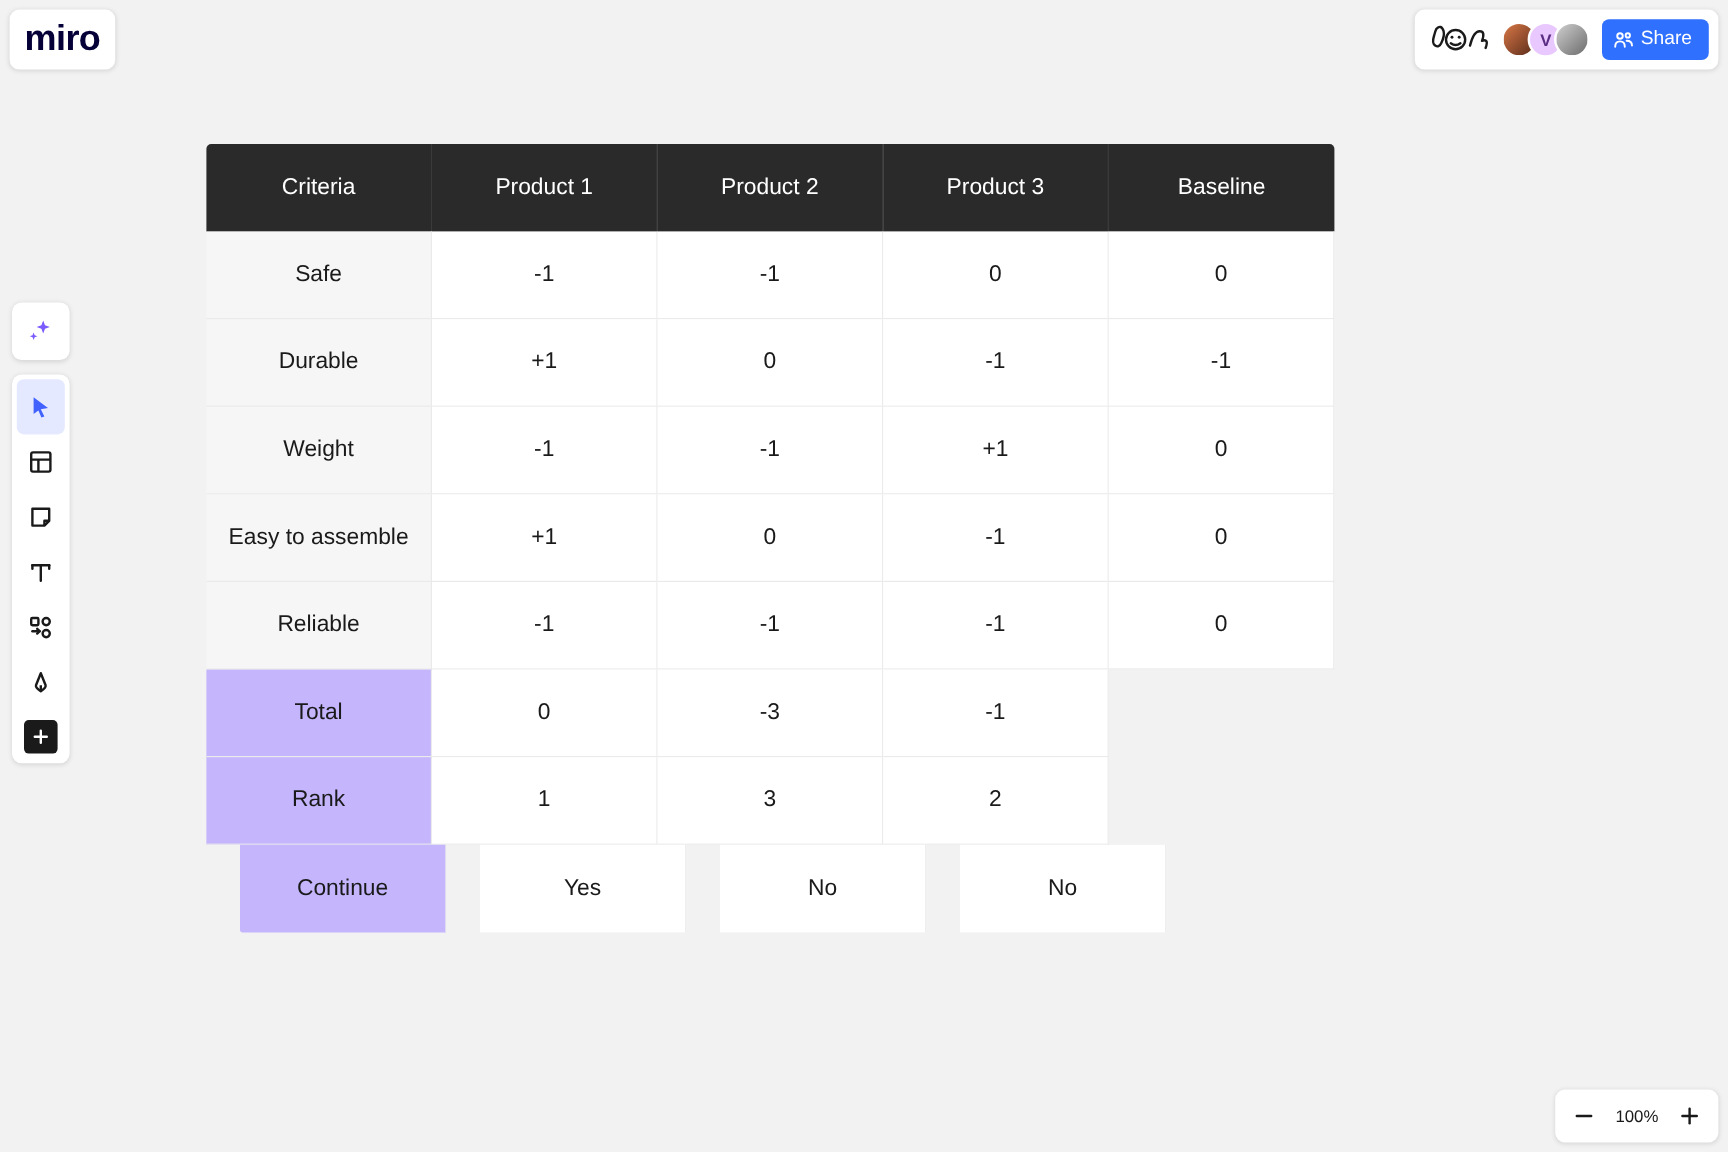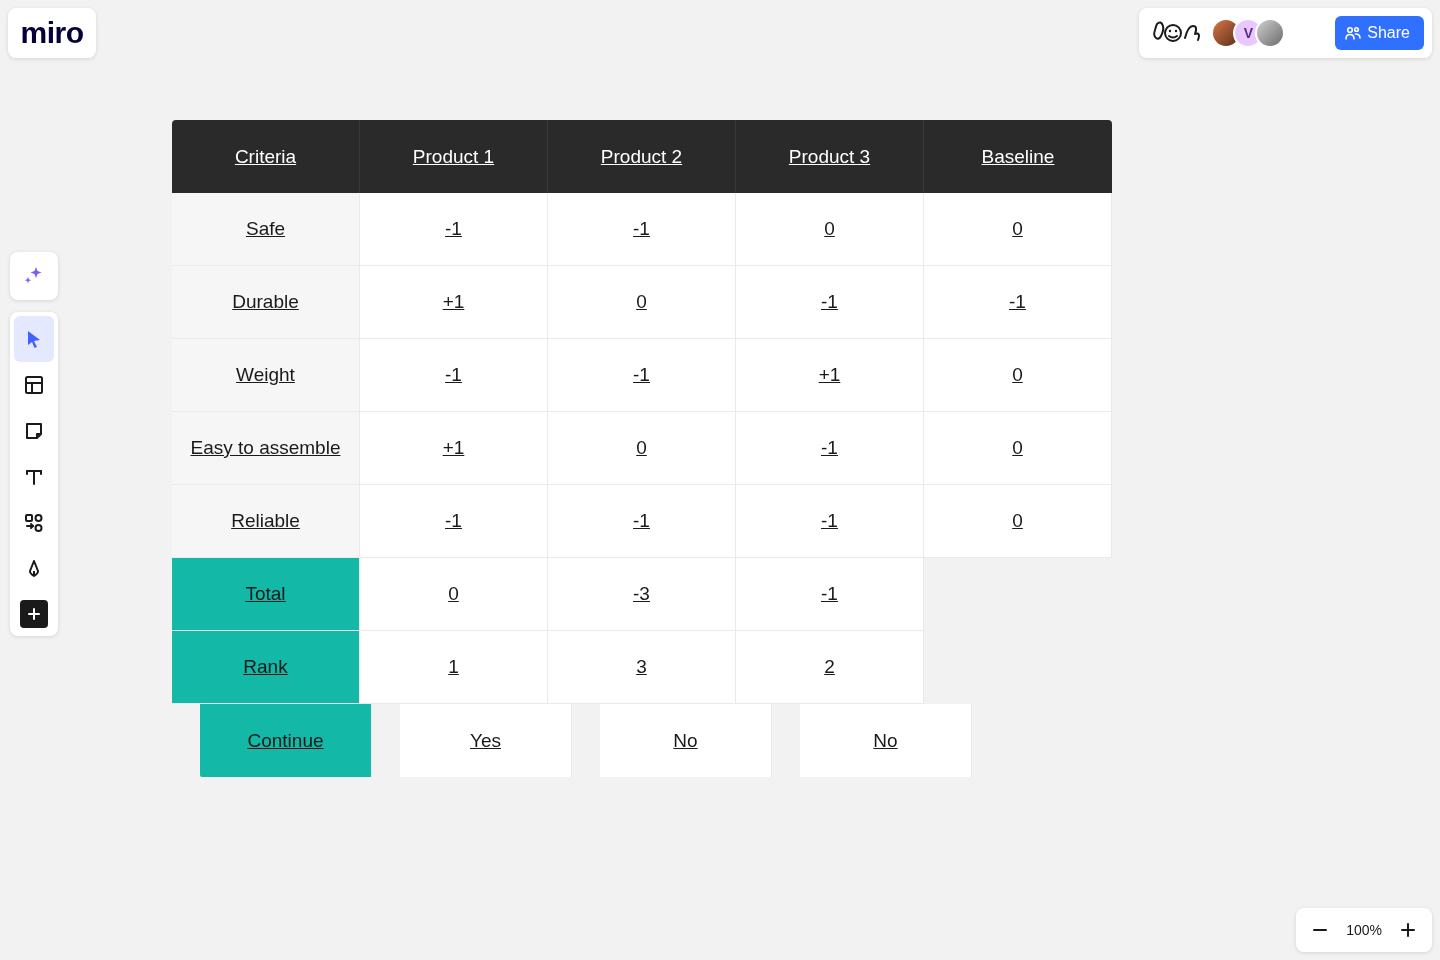--- a/index.html
+++ b/index.html
@@ -72,21 +72,20 @@
     border: none;
     border-radius: 6px;
     height: 34px;
     padding: 0 14px 0 10px;
     font-size: 16px;
     font-weight: 500;
     display: flex;
     align-items: center;
     gap: 6px;
     cursor: pointer;
-    margin-left: 40px;
   }
   .share-btn svg { display: block; }
 
   
   .ai-card {
     position: absolute;
     left: 10px;
     top: 252px;
     width: 48px;
     height: 48px;
@@ -184,39 +183,38 @@
   .cell {
     width: 188px;
     height: 73px;
     display: flex;
     align-items: center;
     justify-content: center;
     font-size: 19px;
     border-right: 1px solid #eaeaea;
     border-bottom: 1px solid #eaeaea;
     background: #fff;
-    text-decoration: underline;
   }
   .cell.first { background: #f6f6f6; font-weight: 400; }
   .row.header .cell {
     background: #2a2a2a;
     color: #fff;
     font-size: 19px;
     border-right: 1px solid #3a3a3a;
     border-bottom: none;
   }
   .row.header .cell.first {
     border-top-left-radius: 4px;
   }
   .row.header .cell:last-child {
     border-top-right-radius: 4px;
     border-right: none;
   }
   .row.summary .cell.first {
-    background: #14b8a6;
+    background: #c4b5fd;
     font-weight: 400;
     text-align: center;
   }
   .row.short { width: 800px; }
   .row.short .cell { border-bottom: 1px solid #eaeaea; }
   .row.short:last-child .cell { border-bottom: none; margin-left: 28px; }
   .row.short:last-child .cell.first { border-bottom-left-radius: 2px; }
 </style>
 </head>
 <body>

